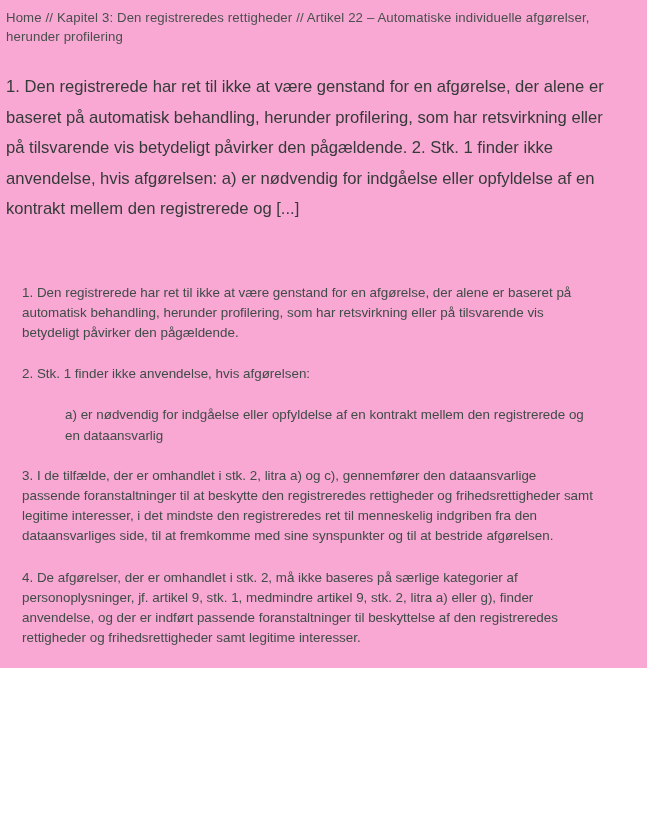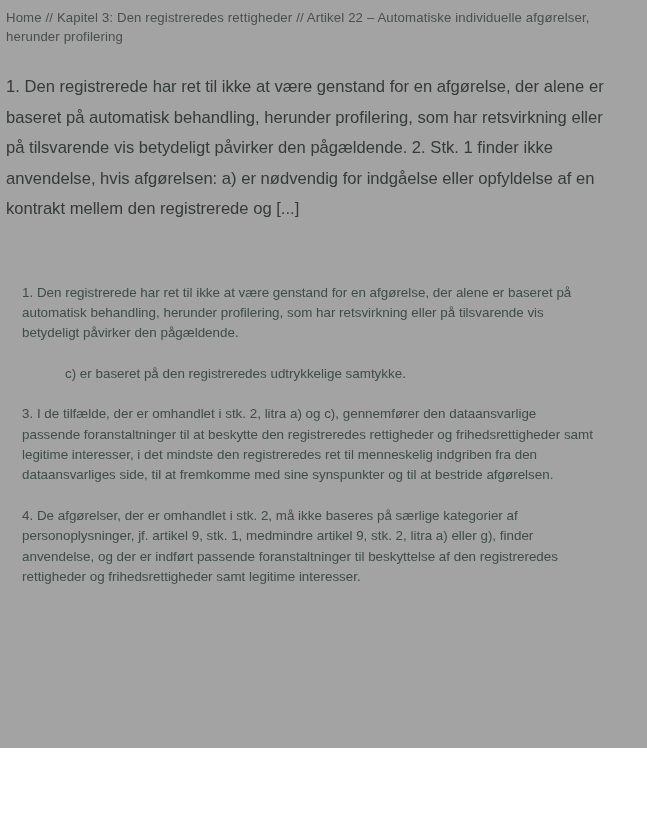--- a/index.html
+++ b/index.html
@@ -10,24 +10,24 @@
   }
   body {
     width: 647px;
     height: 824px;
     overflow: hidden;
     font-family: "Liberation Sans", "DejaVu Sans", sans-serif;
     -webkit-font-smoothing: antialiased;
   }
   .page {
     width: 647px;
-    height: 748px;
+    height: 668px;
     box-sizing: border-box;
     padding: 0;
-    background: #a3a3a3;
+    background: #f9a8d4;
     position: relative;
   }
 
   
   .breadcrumb {
     padding: 9px 30px 0 6px;
     font-size: 13.2px;
     line-height: 18.5px;
     color: #494f4d;
     letter-spacing: 0.01em;
@@ -82,24 +82,25 @@
 
   <div class="breadcrumb">Home // Kapitel 3: Den registreredes rettigheder // Artikel 22 – Automatiske individuelle afgørelser, herunder profilering</div>
 
 
   <div class="intro">1. Den registrerede har ret til ikke at være genstand for en afgørelse, der alene er baseret på automatisk behandling, herunder profilering, som har retsvirkning eller på tilsvarende vis betydeligt påvirker den pågældende. 2. Stk. 1 finder ikke anvendelse, hvis afgørelsen: a) er nødvendig for indgåelse eller opfyldelse af en kontrakt mellem den registrerede og [...]</div>
 
   <div class="article-body">
 
     <p>1. Den registrerede har ret til ikke at være genstand for en afgørelse, der alene er baseret på automatisk behandling, herunder profilering, som har retsvirkning eller på tilsvarende vis betydeligt påvirker den pågældende.</p>
 
+    <p class="tight">2. Stk. 1 finder ikke anvendelse, hvis afgørelsen:</p>
+
+    <p class="indent">a) er nødvendig for indgåelse eller opfyldelse af en kontrakt mellem den registrerede og en dataansvarlig</p>
 
 
-
-    <p class="indent">c) er baseret på den registreredes udtrykkelige samtykke.</p>
 
     <p>3. I de tilfælde, der er omhandlet i stk. 2, litra a) og c), gennemfører den dataansvarlige passende foranstaltninger til at beskytte den registreredes rettigheder og frihedsrettigheder samt legitime interesser, i det mindste den registreredes ret til menneskelig indgriben fra den dataansvarliges side, til at fremkomme med sine synspunkter og til at bestride afgørelsen.</p>
 
     <p>4. De afgørelser, der er omhandlet i stk. 2, må ikke baseres på særlige kategorier af personoplysninger, jf. artikel 9, stk. 1, medmindre artikel 9, stk. 2, litra a) eller g), finder anvendelse, og der er indført passende foranstaltninger til beskyttelse af den registreredes rettigheder og frihedsrettigheder samt legitime interesser.</p>
 
   </div>
 
 </div>
 
 </body></html>

